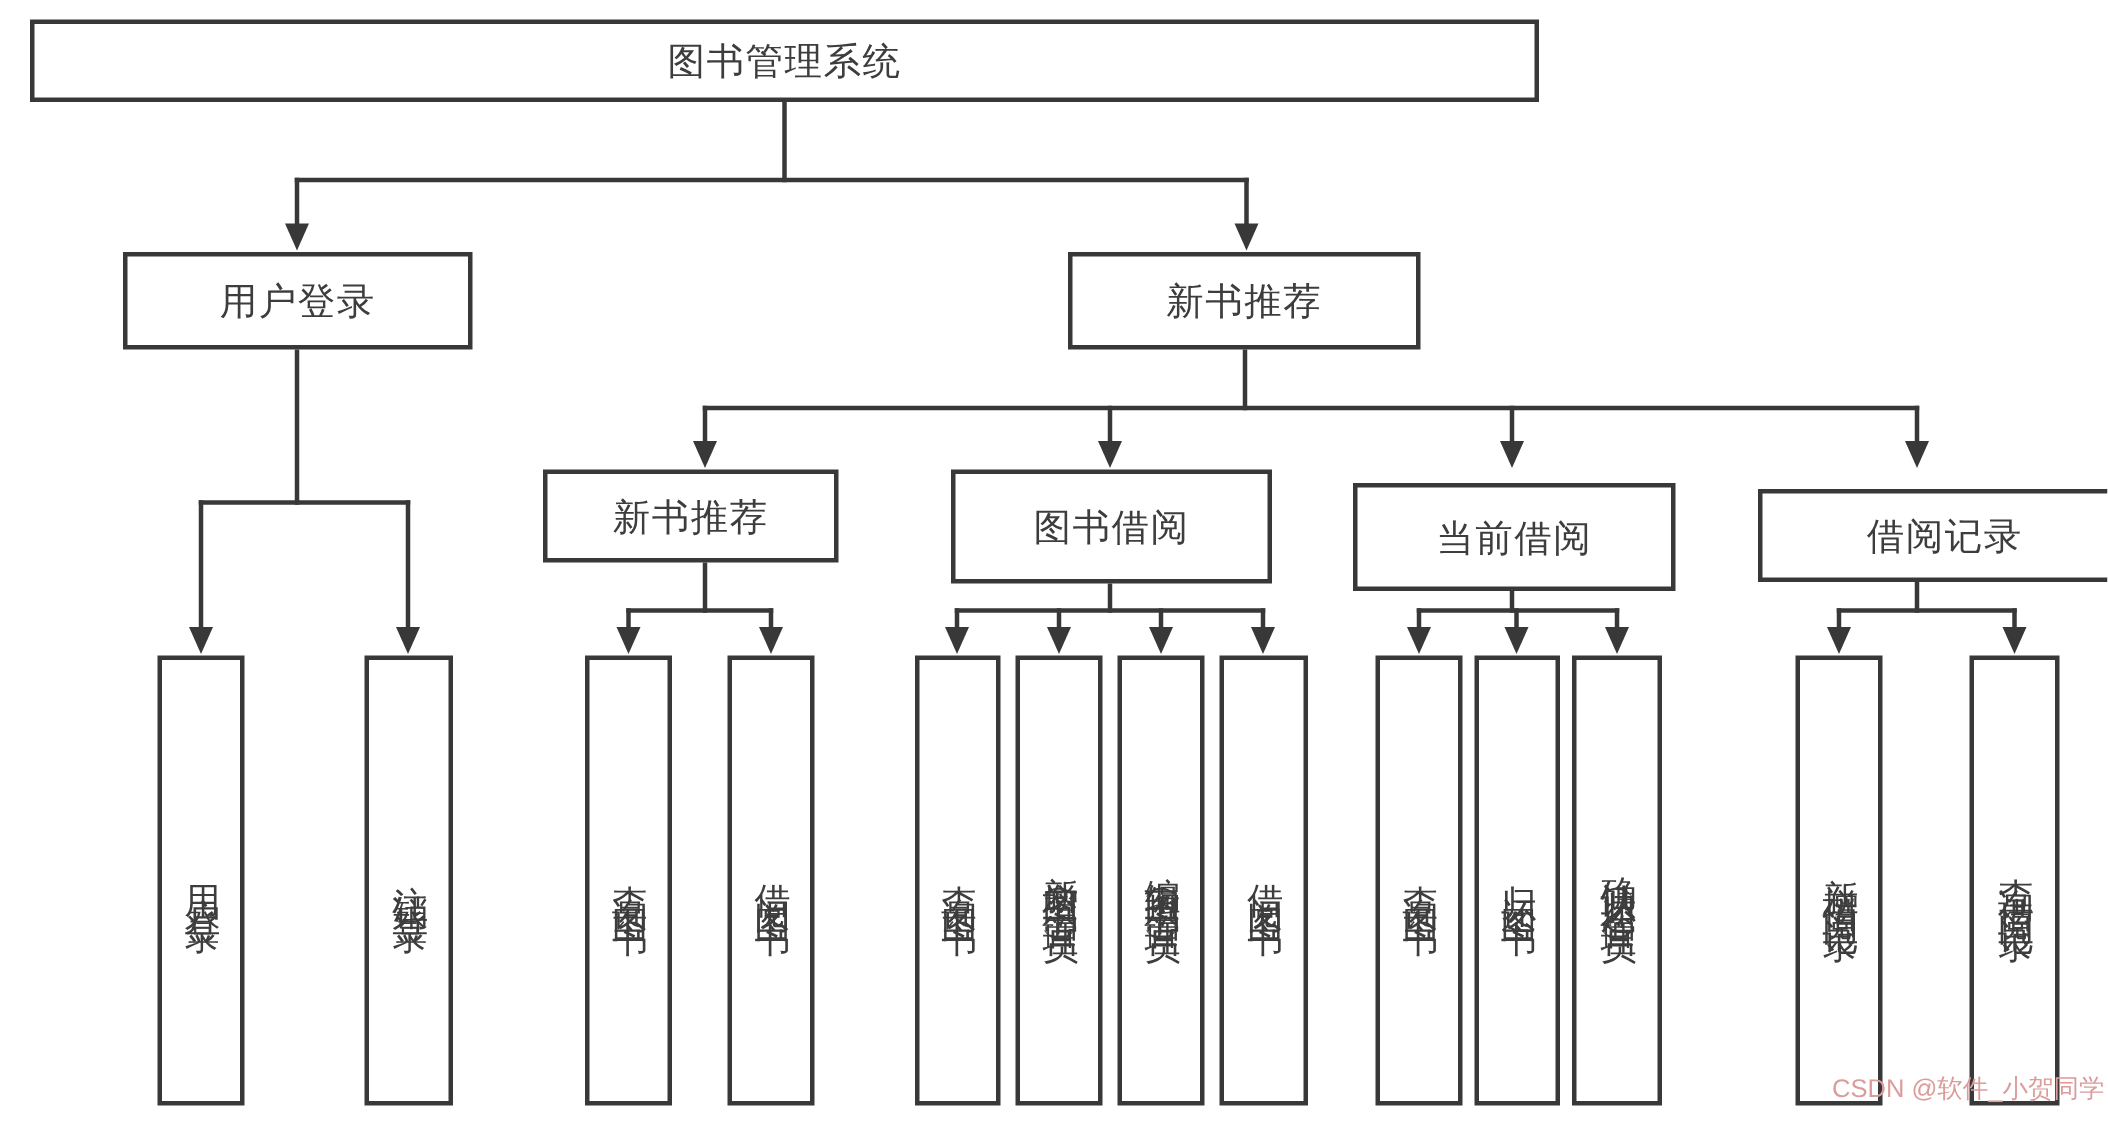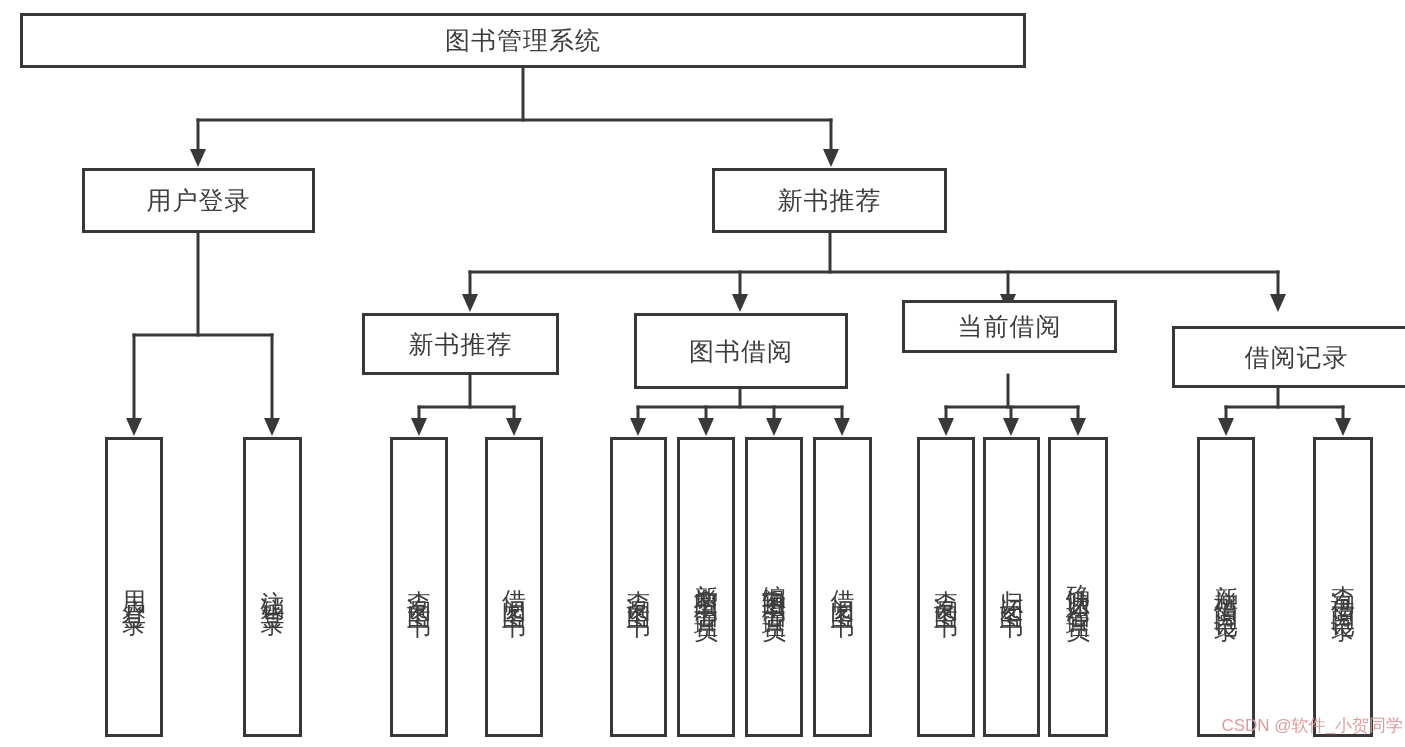--- a/index.html
+++ b/index.html
@@ -107,21 +107,21 @@
       <polygon points="1335,418 1351,418 1343,436"></polygon>
   </svg>
 
   <div class="node hnode" style="left:20px;top:13px;width:1006px;height:55px;">图书管理系统</div>
 
   <div class="node hnode" style="left:82px;top:168px;width:233px;height:65px;">用户登录</div>
   <div class="node hnode" style="left:712px;top:168px;width:235px;height:65px;">新书推荐</div>
 
   <div class="node hnode" style="left:362px;top:313px;width:197px;height:62px;">新书推荐</div>
   <div class="node hnode" style="left:634px;top:313px;width:214px;height:76px;">图书借阅</div>
-  <div class="node hnode" style="left:902px;top:300px;width:215px;height:53px;">当前借阅</div>
+  <div class="node hnode" style="left:902px;top:322px;width:215px;height:72px;">当前借阅</div>
   <div class="node hnode" style="left:1172px;top:313px;width:249px;height:62px;margin-top:13px;">借阅记录</div>
 
   <div class="node leaf" style="left:105px;top:437px;width:58px;height:300px;">
     <span class="vtxt">用户登录</span>
   </div>
   <div class="node leaf" style="left:243px;top:437px;width:59px;height:300px;">
     <span class="vtxt">注销登录</span>
   </div>
 
   <div class="node leaf" style="left:390px;top:437px;width:58px;height:300px;">

